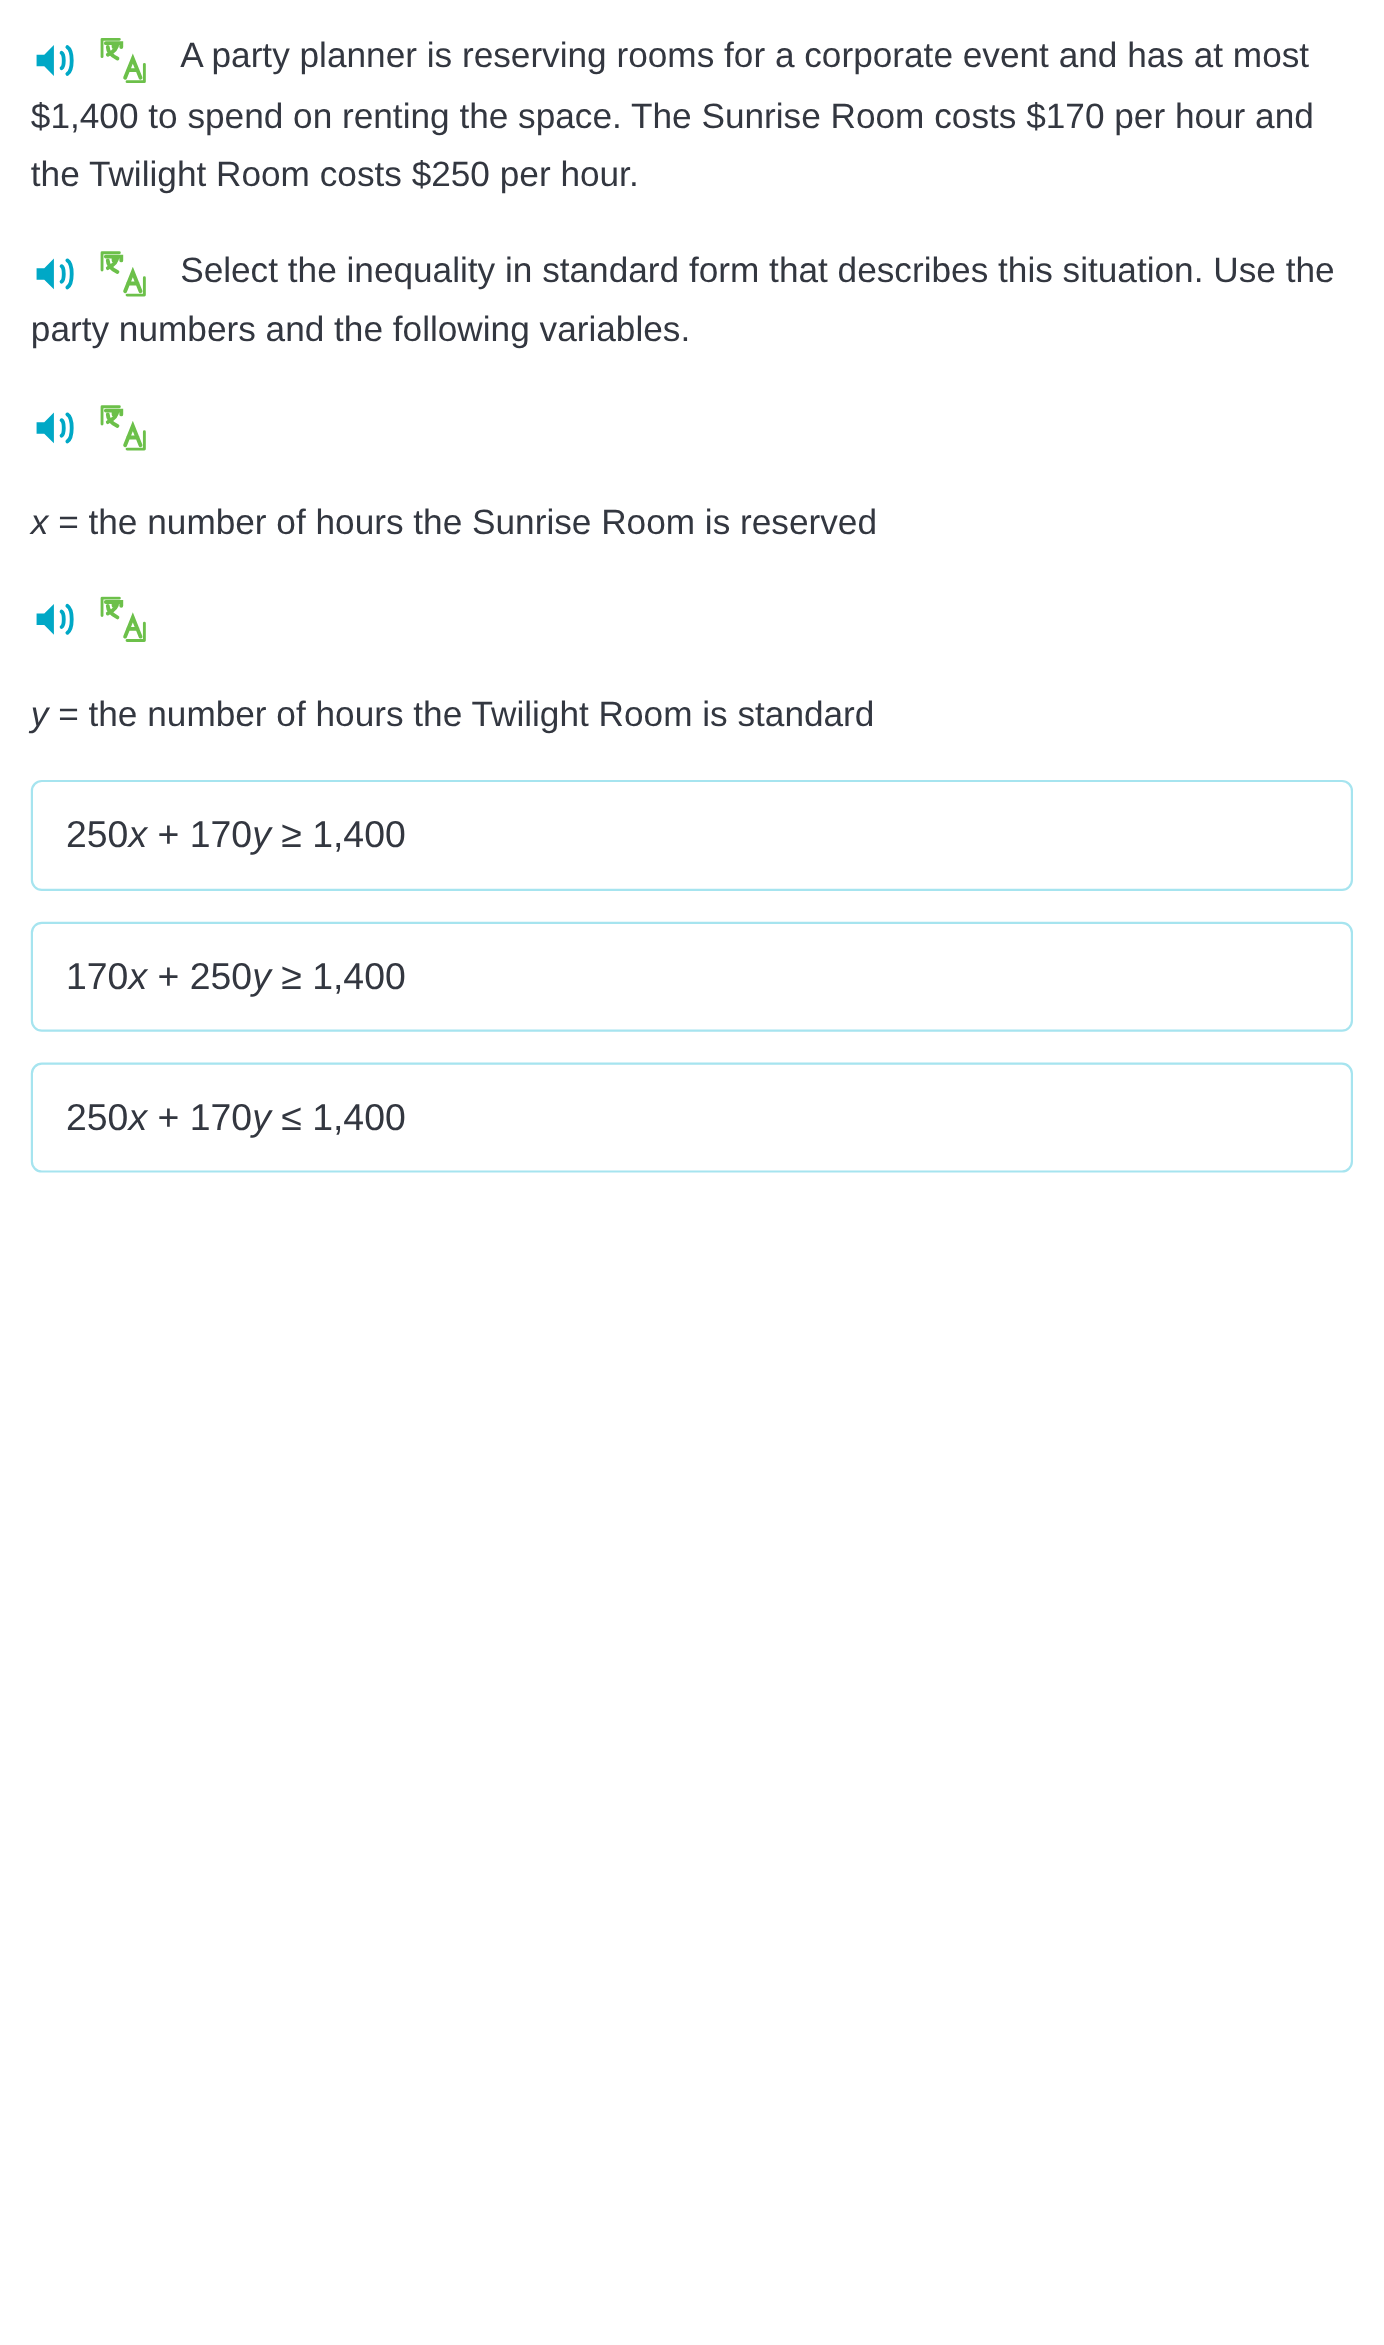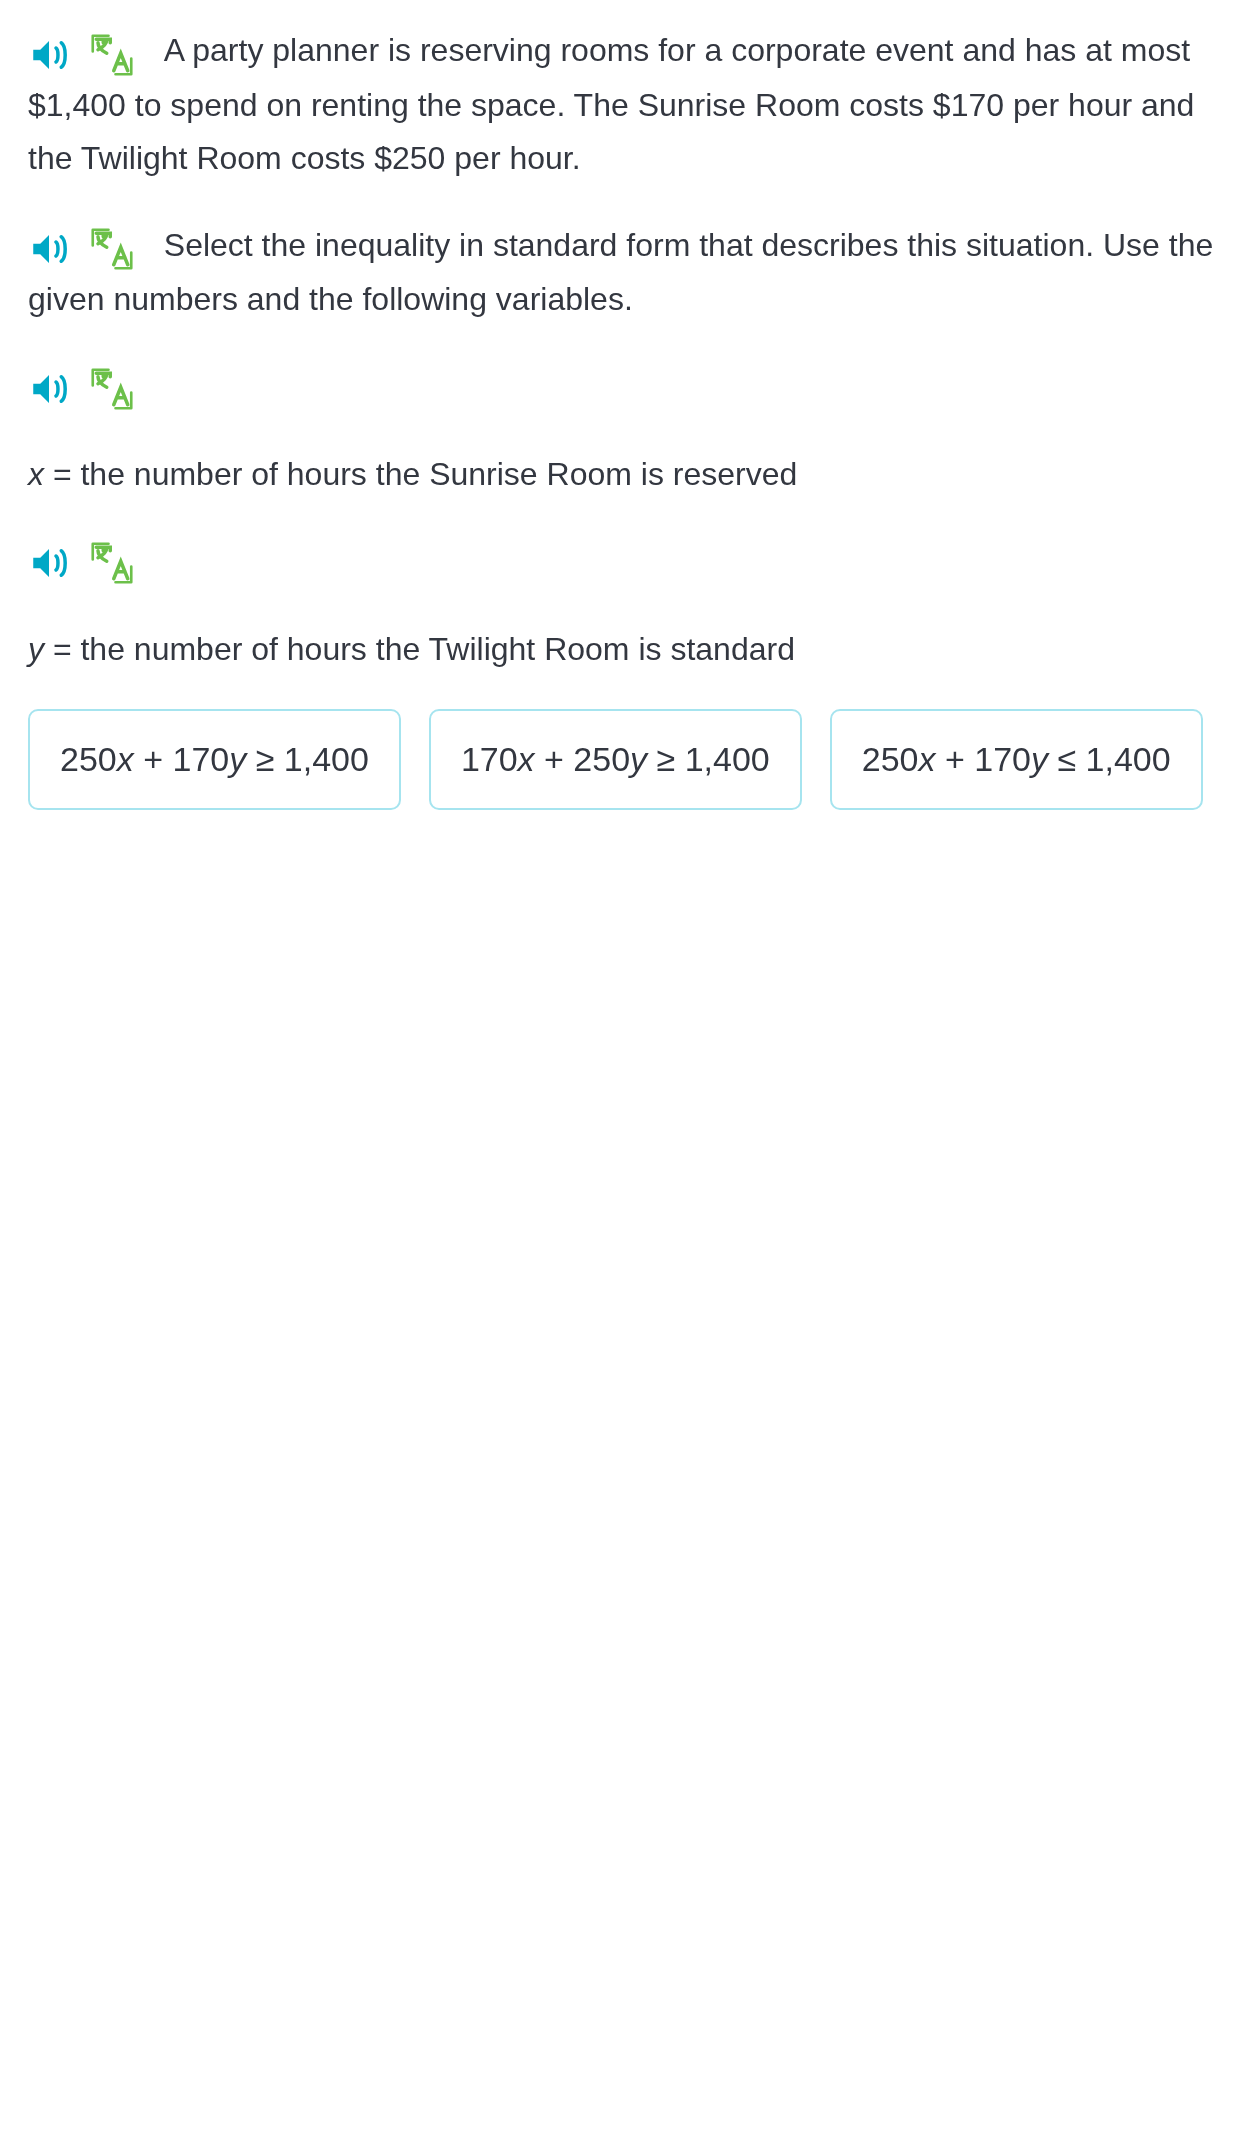--- a/index.html
+++ b/index.html
@@ -27,20 +27,21 @@
     display: block;
     margin-bottom: 4px;
   }
   .var-line {
     clear: both;
     margin-top: 35px;
   }
   .var-line .italic { font-style: italic; }
   .choices {
     display: flex;
+    flex-direction: column;
     gap: 28px;
     margin-top: 0;
   }
   .choice {
     border: 2px solid #a6e4ef;
     border-radius: 10px;
     padding: 20px 30px;
     font-size: 34px;
     color: #333740;
     cursor: pointer;
@@ -93,21 +94,21 @@
       </span>
       <span class="translate-icon">
         <svg width="42" height="42" viewBox="0 0 24 24" fill="none">
           <path d="M3 3h8v2M7 3v2M4 9c2-1 5-3 5-6" stroke="#6cc04a" stroke-width="2" stroke-linecap="round" fill="none"></path>
           <path d="M4 5c0 3 3 5 5 6" stroke="#6cc04a" stroke-width="2" stroke-linecap="round" fill="none"></path>
           <path d="M13 21l4-10 4 10M14.5 17h5" stroke="#6cc04a" stroke-width="2" stroke-linecap="round" fill="none"></path>
           <path d="M1 1h9M1 1v9" stroke="#6cc04a" stroke-width="1.5" stroke-linecap="round"></path>
           <path d="M23 23h-9M23 23v-9" stroke="#6cc04a" stroke-width="1.5" stroke-linecap="round"></path>
         </svg>
       </span>
-    </span><span>Select the inequality in standard form that describes this situation. Use the given numbers and the following variables.</span>
+    </span><span>Select the inequality in standard form that describes this situation. Use the party numbers and the following variables.</span>
   </p>
 </div>
 
 <div class="block">
   <div class="icon-row">
     <span class="audio-icon">
       <svg width="42" height="42" viewBox="0 0 24 24" fill="none">
         <path d="M3 9v6h4l5 5V4L7 9H3z" fill="#00a8c6"></path>
         <path d="M16 8c1.5 1 1.5 7 0 8" stroke="#00a8c6" stroke-width="2" stroke-linecap="round" fill="none"></path>
         <path d="M19 5c3 2 3 12 0 14" stroke="#00a8c6" stroke-width="2" stroke-linecap="round" fill="none"></path>

